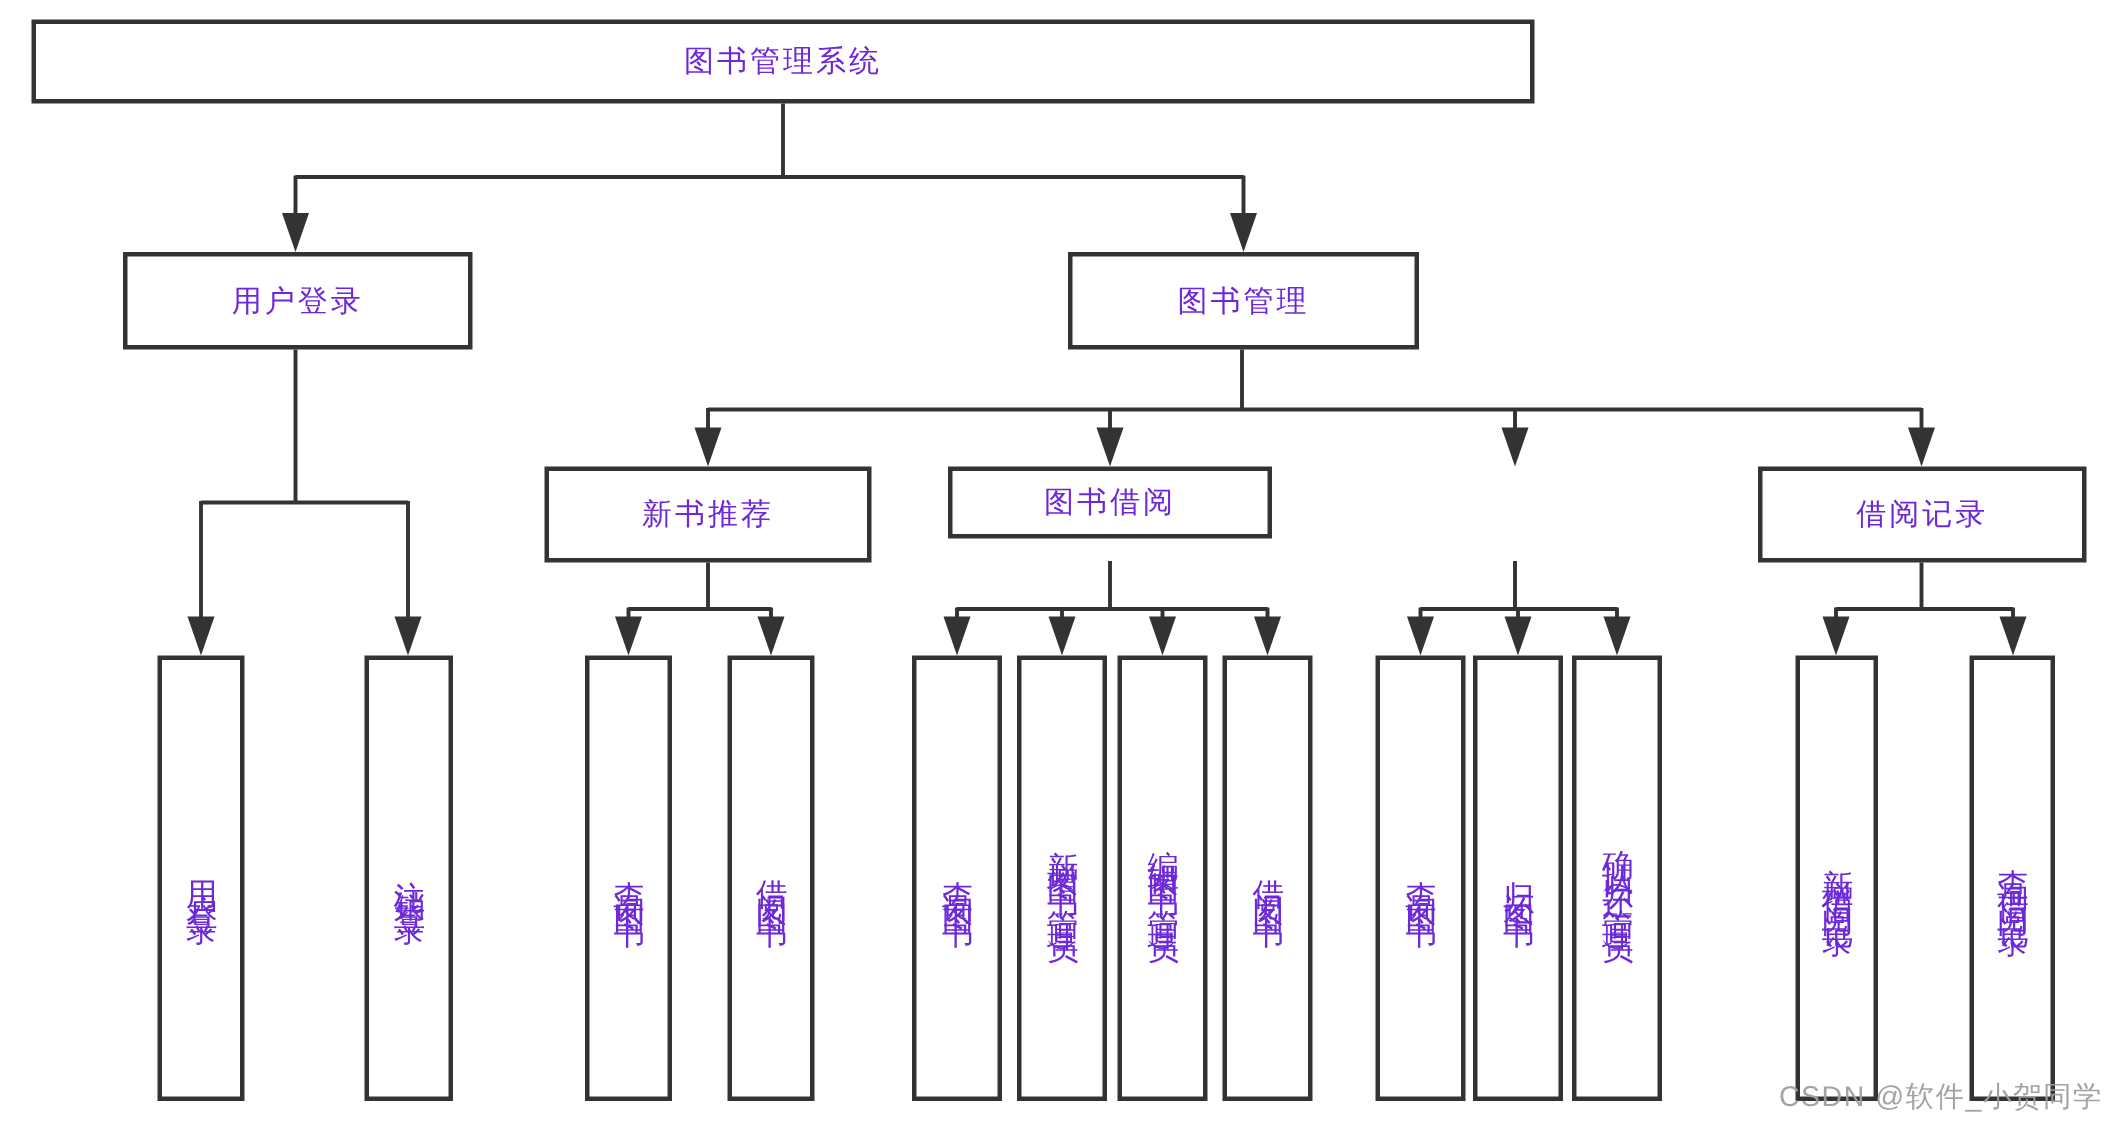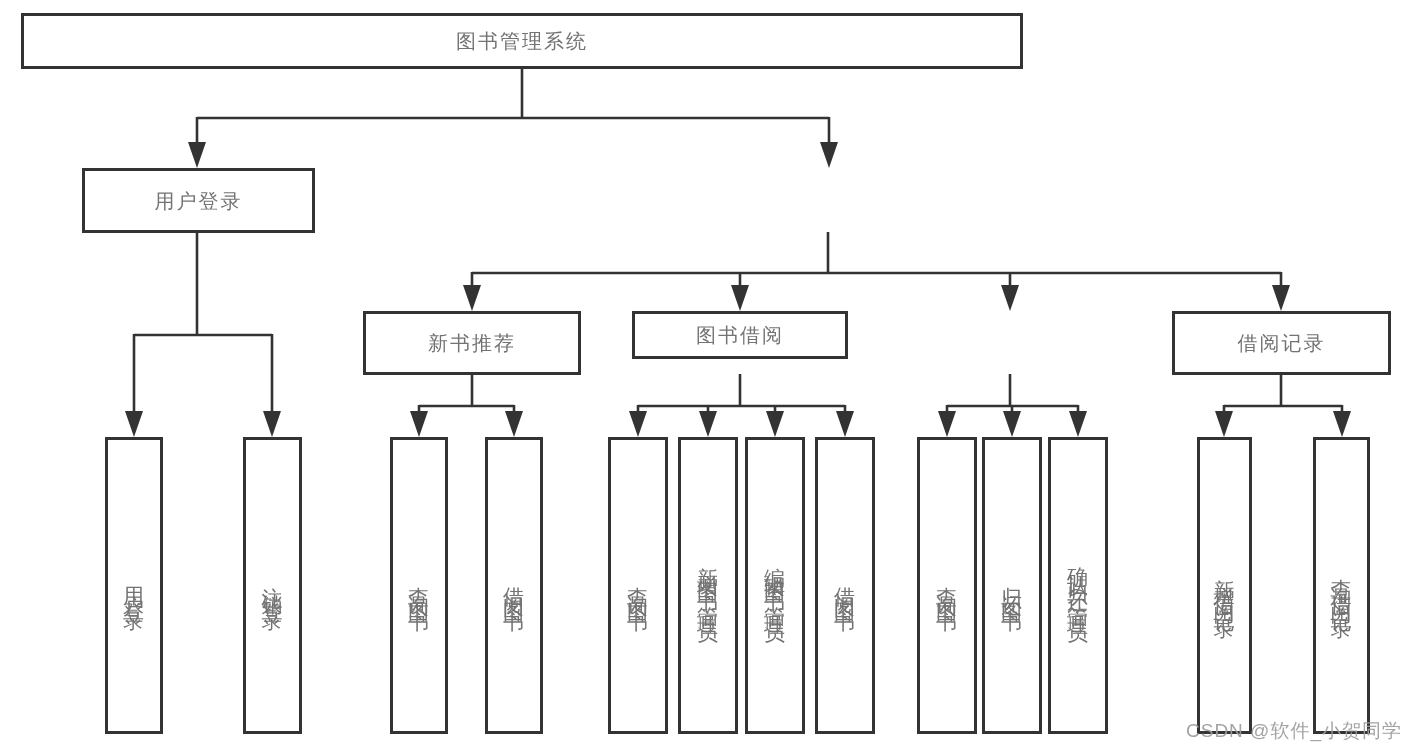--- a/index.html
+++ b/index.html
@@ -20,21 +20,21 @@
     left: 0; top: 0;
     width: 1405px;
     height: 747px;
     pointer-events: none;
   }
   .node {
     position: absolute;
     box-sizing: border-box;
     border: 3px solid #333333;
     background: #ffffff;
-    color: #737373;
+    color: #6d28d9;
     display: flex;
     align-items: center;
     justify-content: center;
     text-align: left;
   }
   .h-node {
     font-size: 20px;
     letter-spacing: 2px;
     line-height: 1.2;
     white-space: nowrap;
@@ -145,20 +145,23 @@
     </g>
   </svg>
 
   <div class="node h-node" style="left:21px; top:13px; width:1002px; height:56px;">
     <span>图书管理系统</span>
   </div>
 
   <div class="node h-node" style="left:82px; top:168px; width:233px; height:65px;">
     <span>用户登录</span>
   </div>
+  <div class="node h-node" style="left:712px; top:168px; width:234px; height:65px;">
+    <span>图书管理</span>
+  </div>
 
   <div class="node h-node" style="left:363px; top:311px; width:218px; height:64px;">
     <span>新书推荐</span>
   </div>
   <div class="node h-node" style="left:632px; top:311px; width:216px; height:48px;">
     <span>图书借阅</span>
   </div>
   <div class="node h-node" style="left:1172px; top:311px; width:219px; height:64px;">
     <span>借阅记录</span>
   </div>

